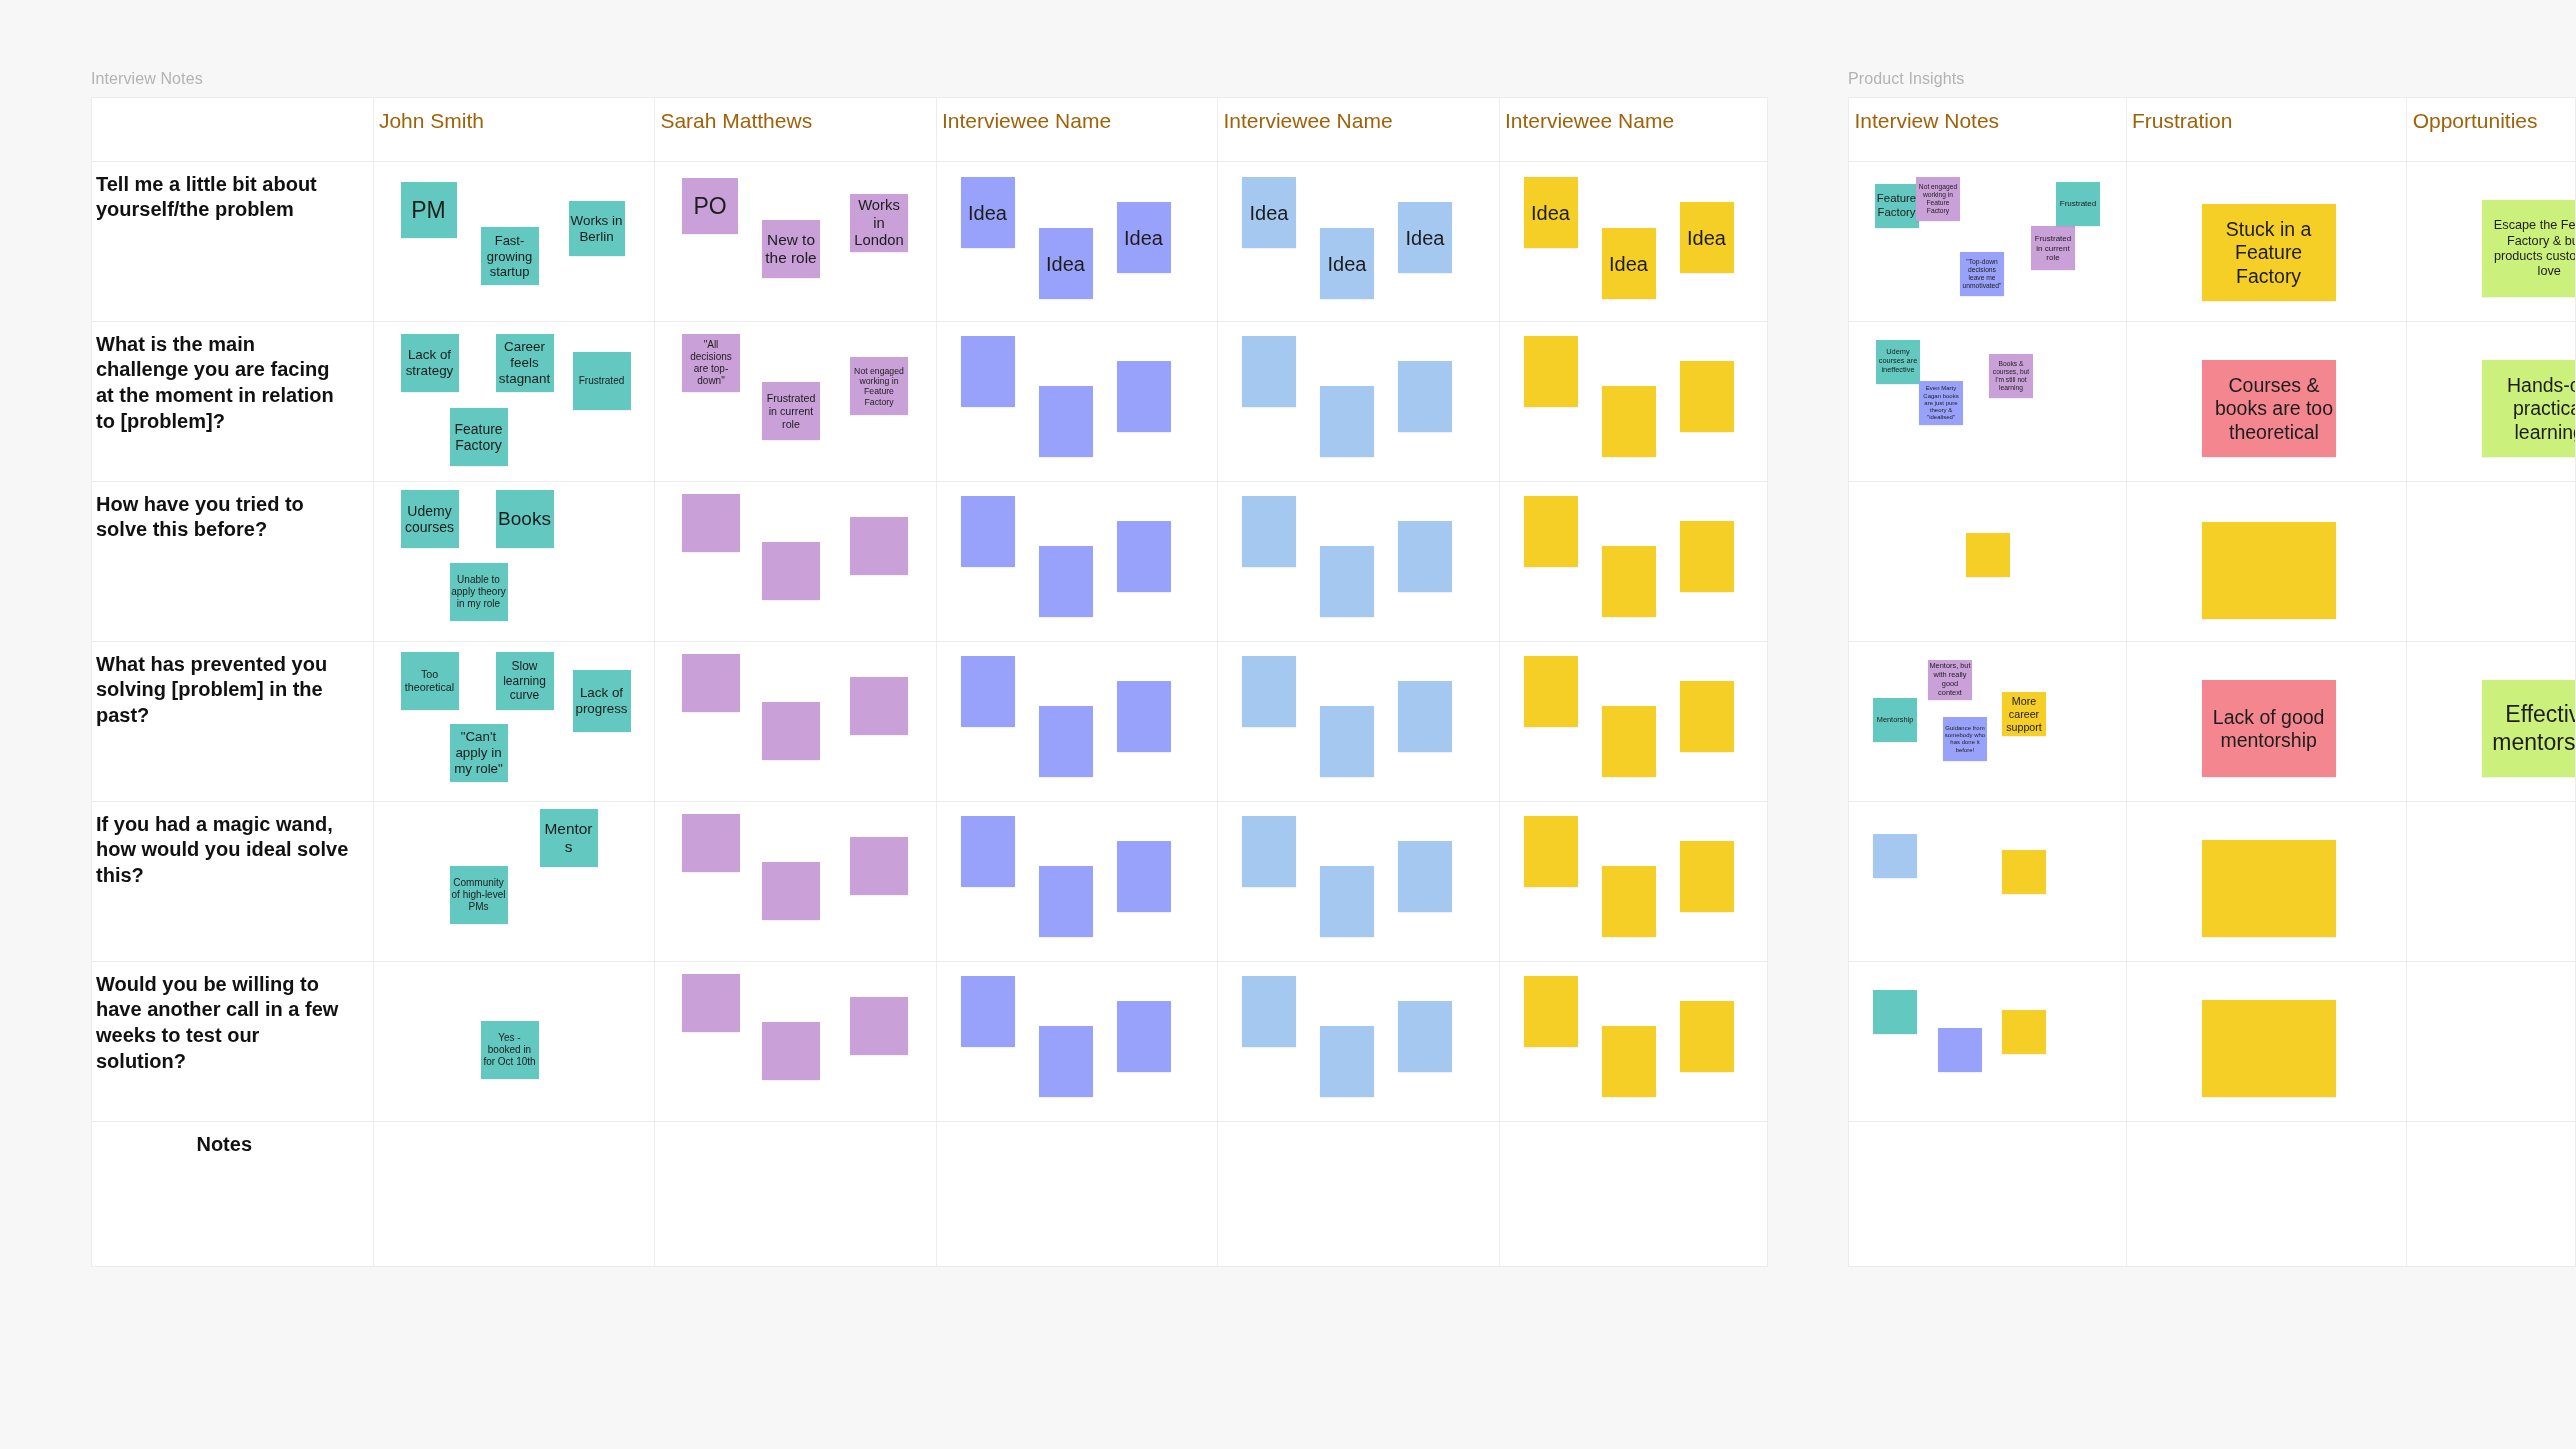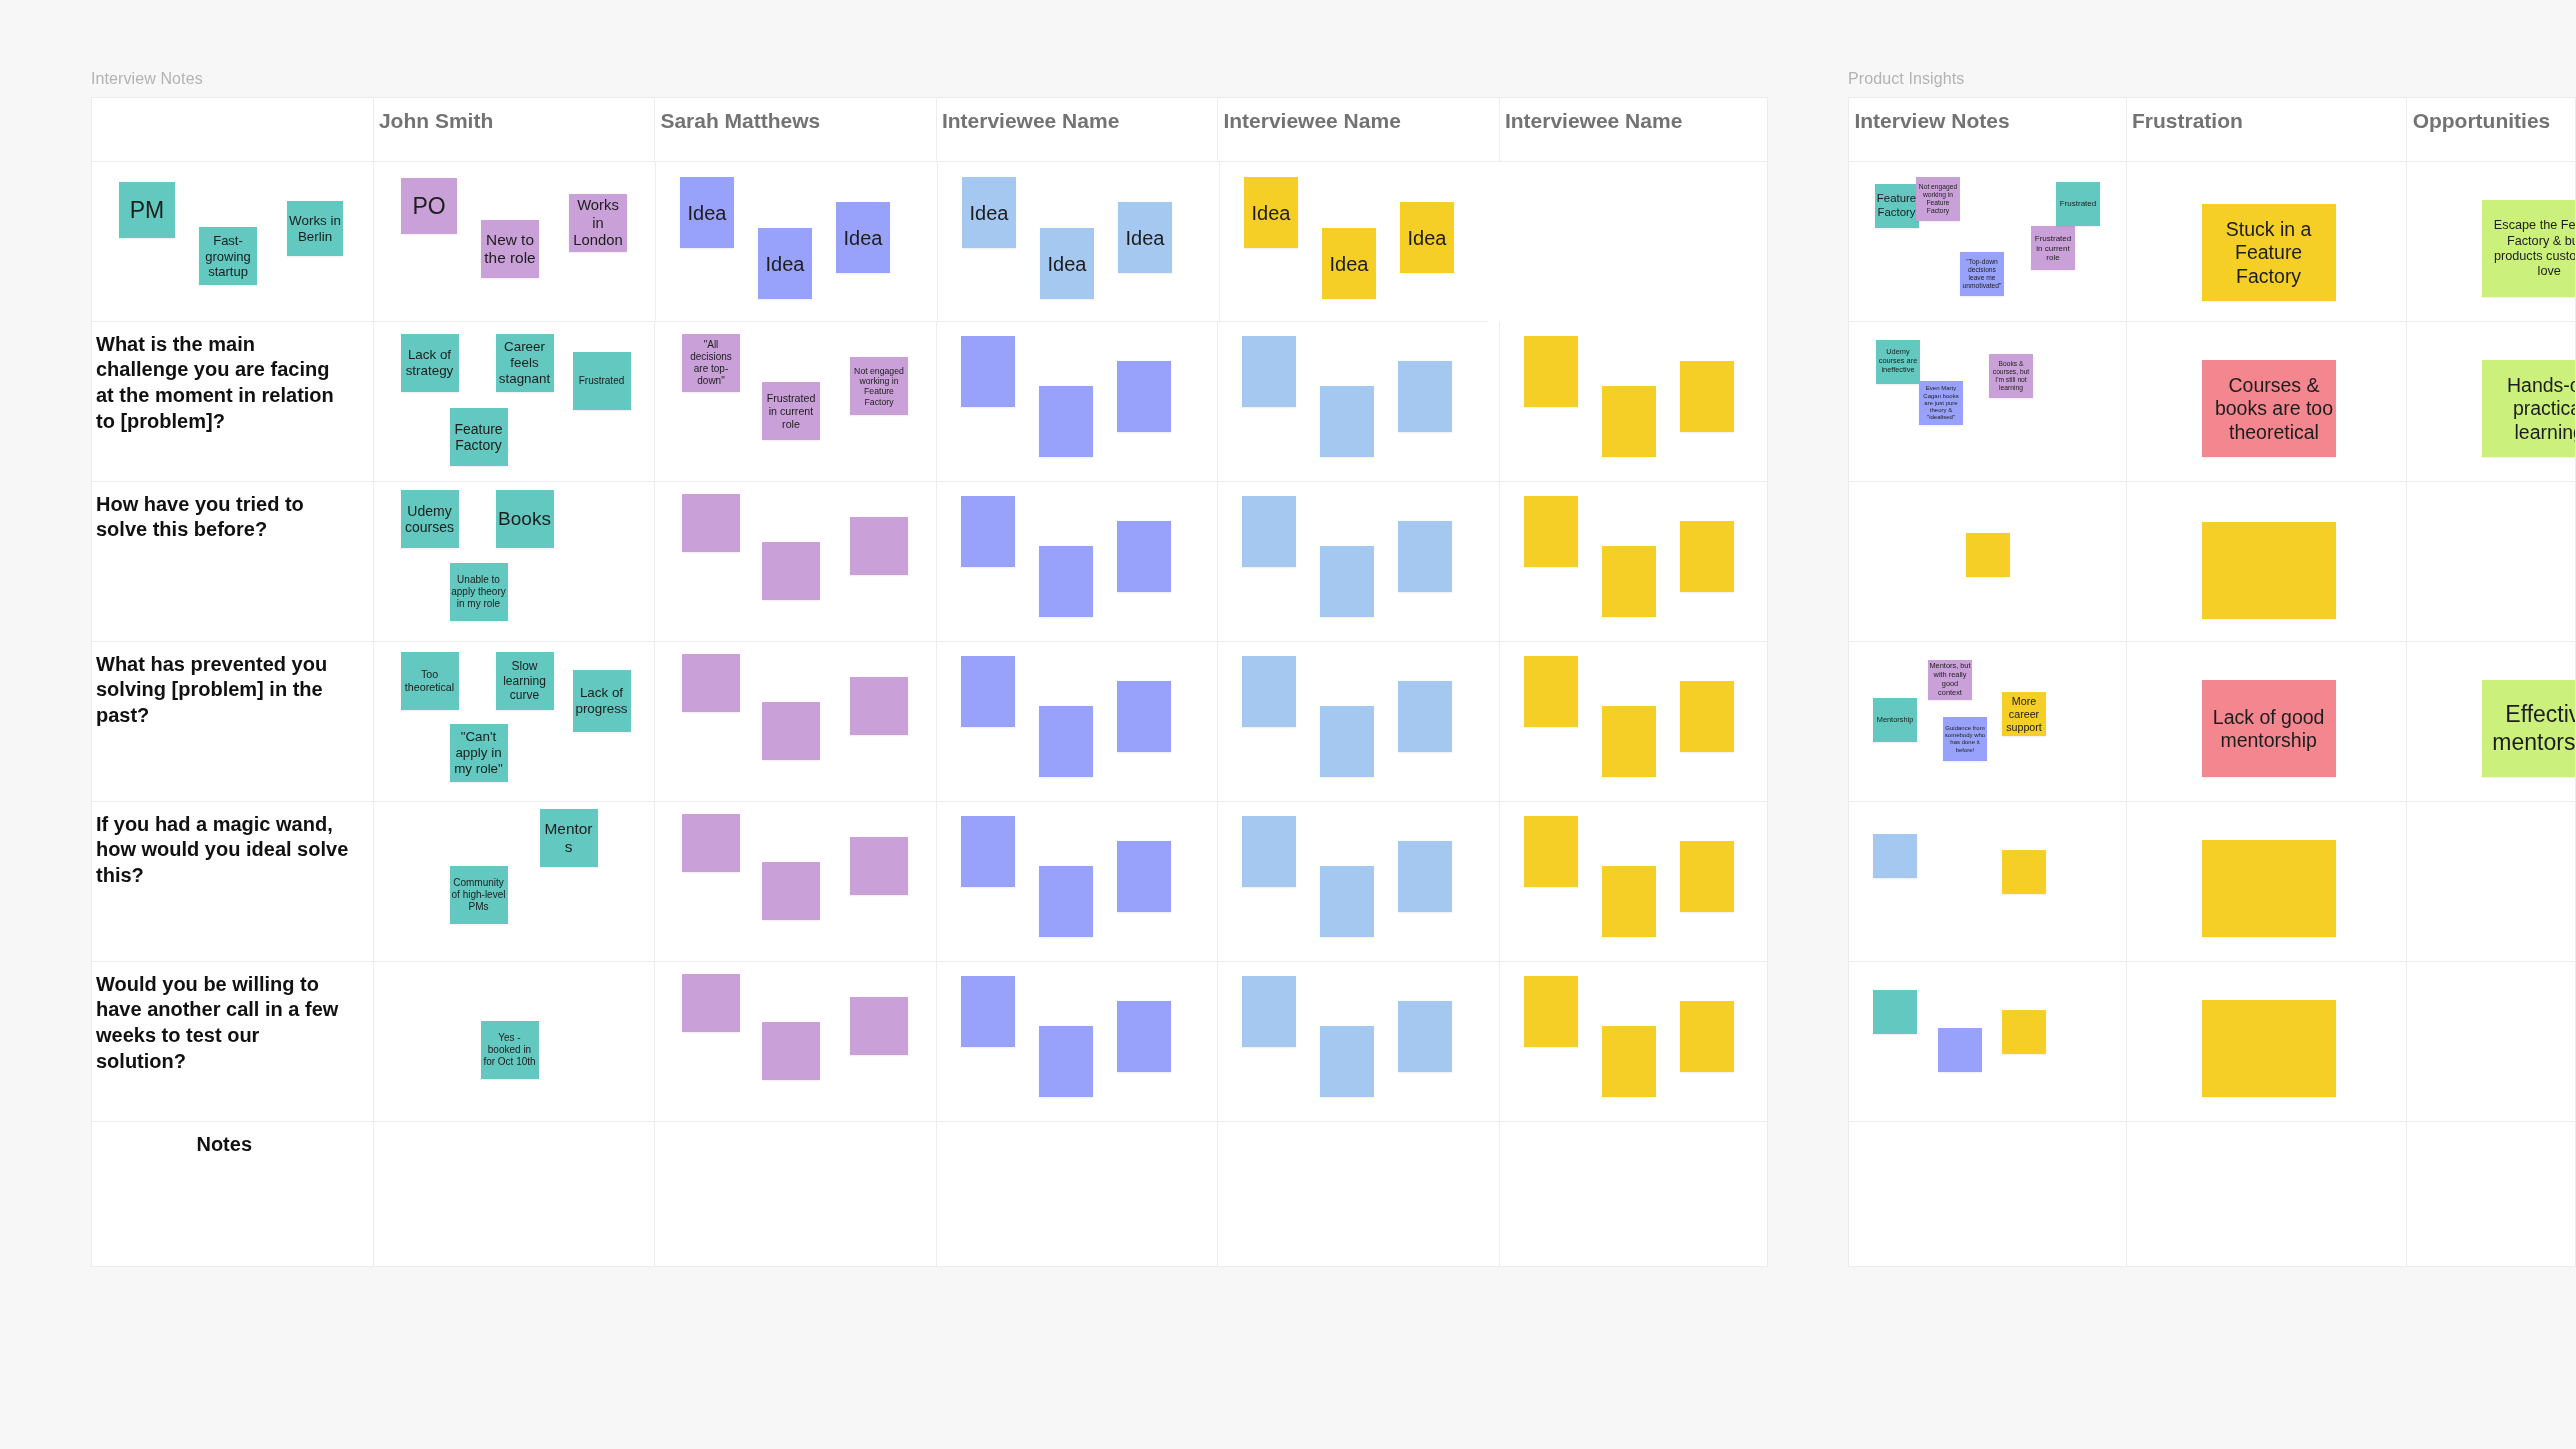--- a/index.html
+++ b/index.html
@@ -33,22 +33,22 @@
     position: relative;
     border-right: 0.7px solid #EDEDED;
     border-bottom: 0.7px solid #EDEDED;
     overflow: hidden;
   }
   .gridcell:last-child { border-right: none; }
   .gridrow:last-child .gridcell { border-bottom: none; text-align: center; }
 
   .colhead {
     font-size: 21px;
-    font-weight: 700;
-    color: #737373;
+    font-weight: 400;
+    color: #a16207;
     padding: 10.7px 0 0 5.4px;
     white-space: nowrap;
   }
   .qtext {
     font-size: 20px;
     font-weight: 700;
     color: #111111;
     line-height: 1.28;
     padding: 9.4px 20px 0 4px;
   }
@@ -98,20 +98,23 @@
           </div>
           <div class="gridcell" style="width: 282px; height: 64px;">
             <div class="colhead">Interviewee Name</div>
           </div>
           <div class="gridcell" style="width: 268px; height: 64px;">
             <div class="colhead">Interviewee Name</div>
           </div>
         </div>
         <div class="gridrow">
           <div class="gridcell" style="width: 282px; height: 160px;">
+            <div class="qtext">Tell me a little bit about yourself/the problem</div>
+          </div>
+          <div class="gridcell" style="width: 282px; height: 160px;">
             <div class="note c-teal" style="left: 27px; top: 20px; width: 56px; height: 56px; font-size: 23px;">
               <span>PM</span>
             </div>
             <div class="note c-teal" style="left: 107px; top: 65px; width: 58px; height: 58px; font-size: 13px;">
               <span>Fast-growing startup</span>
             </div>
             <div class="note c-teal" style="left: 195px; top: 39px; width: 56px; height: 55px; font-size: 13.4px;">
               <span>Works in Berlin</span>
             </div>
           </div>

